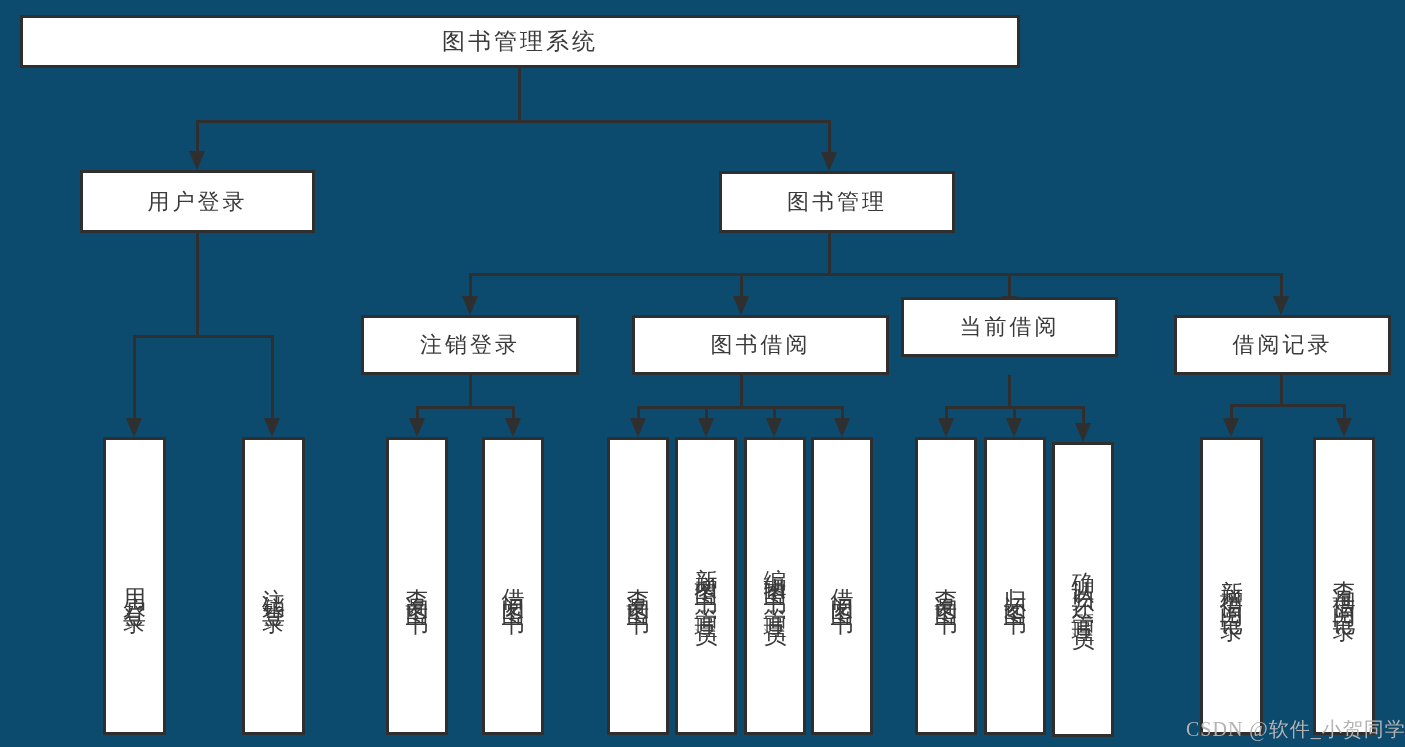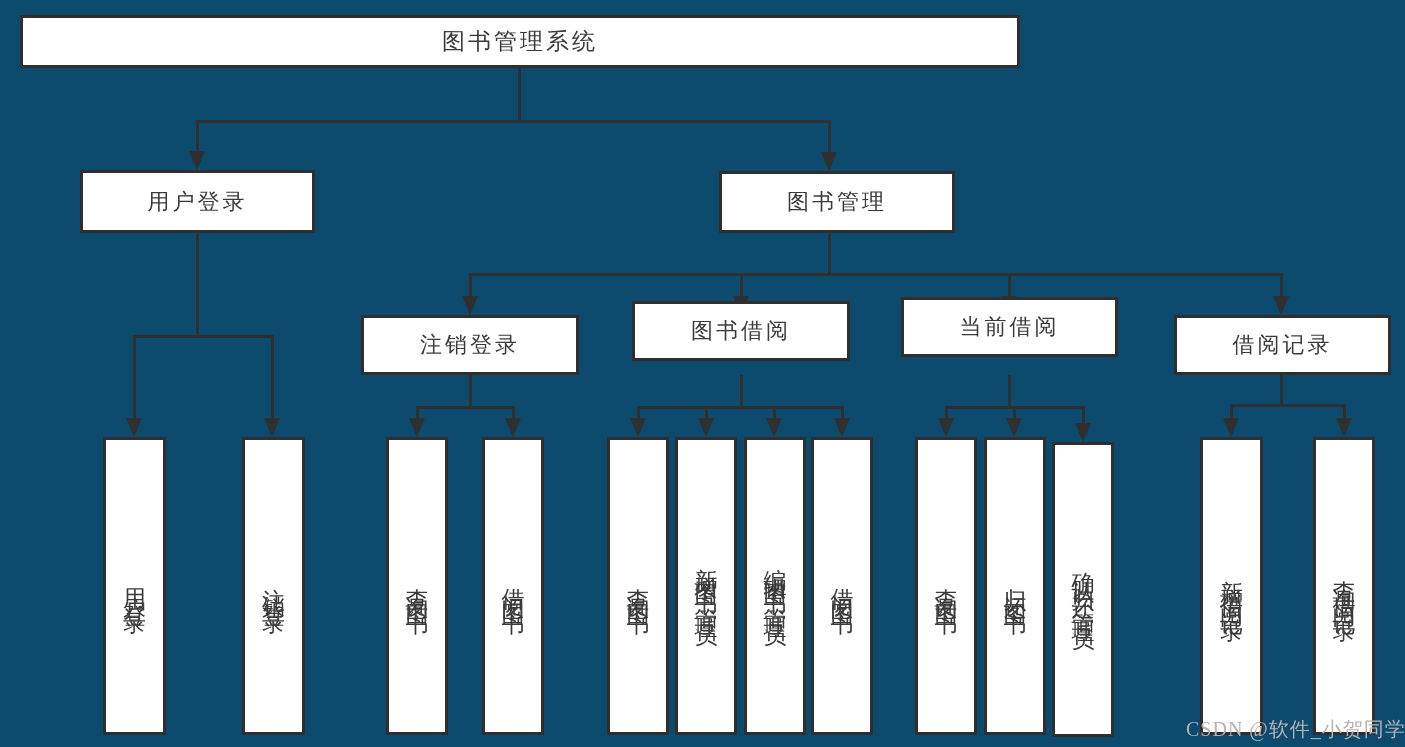--- a/index.html
+++ b/index.html
@@ -91,21 +91,21 @@
   <i class="vl" style="left: 1008px; top: 273px; height: 27px; background: rgb(47, 47, 47);"></i>
   <i class="vl" style="left: 1280px; top: 273px; height: 27px; background: rgb(47, 47, 47);"></i>
   <i class="arrow" style="left: 462px; top: 296px; border-top-color: rgb(47, 47, 47);"></i>
   <i class="arrow" style="left: 733px; top: 296px; border-top-color: rgb(47, 47, 47);"></i>
   <i class="arrow" style="left: 1001px; top: 296px; border-top-color: rgb(47, 47, 47);"></i>
   <i class="arrow" style="left: 1273px; top: 296px; border-top-color: rgb(47, 47, 47);"></i>
 
   <div class="box h" style="left:361px;top:315px;width:218px;height:60px;">
     <span>注销登录</span>
   </div>
-  <div class="box h" style="left:632px;top:301px;width:218px;height:60px;">
+  <div class="box h" style="left:632px;top:315px;width:257px;height:60px;">
     <span>图书借阅</span>
   </div>
   <div class="box h" style="left:901px;top:297px;width:217px;height:60px;">
     <span>当前借阅</span>
   </div>
   <div class="box h" style="left:1174px;top:315px;width:217px;height:60px;">
     <span>借阅记录</span>
   </div>
 
   <i class="vl" style="left: 469px; top: 375px; height: 34px; background: rgb(47, 47, 47);"></i>

